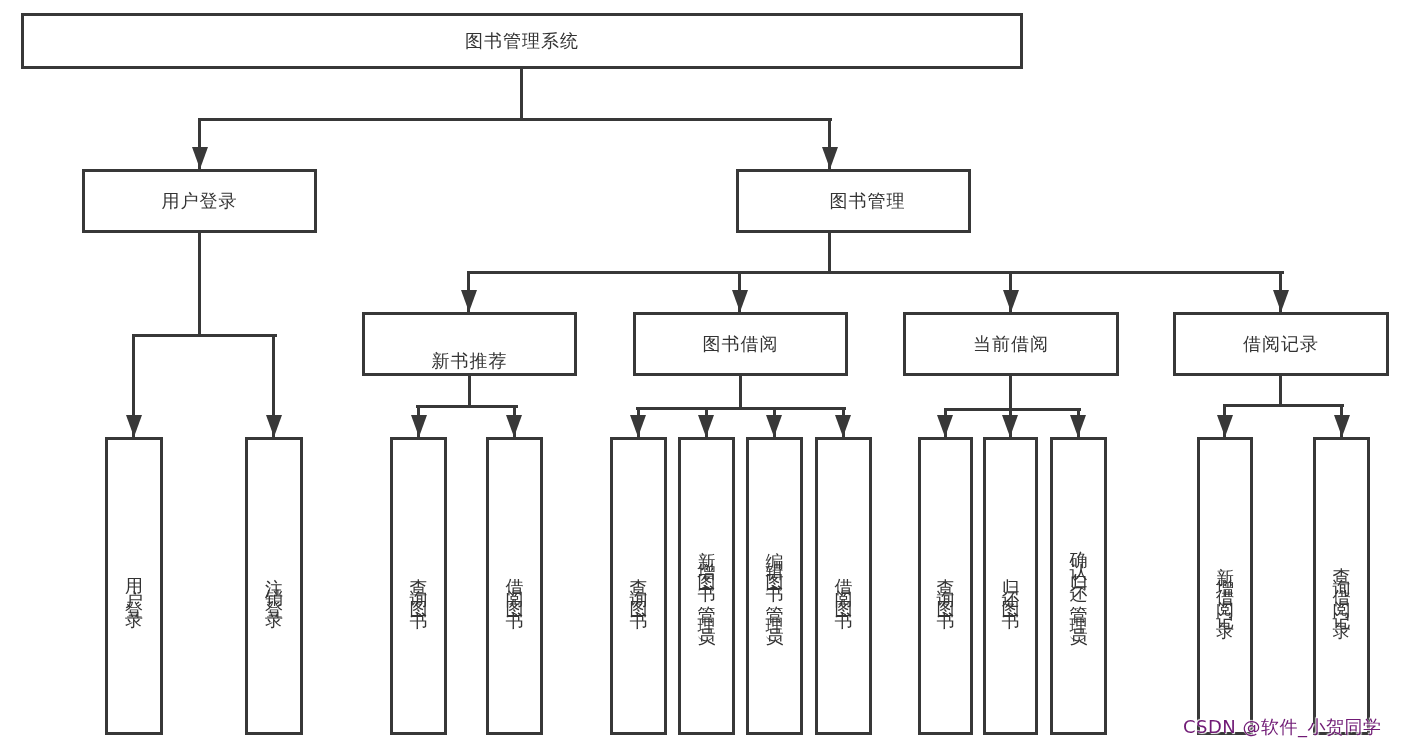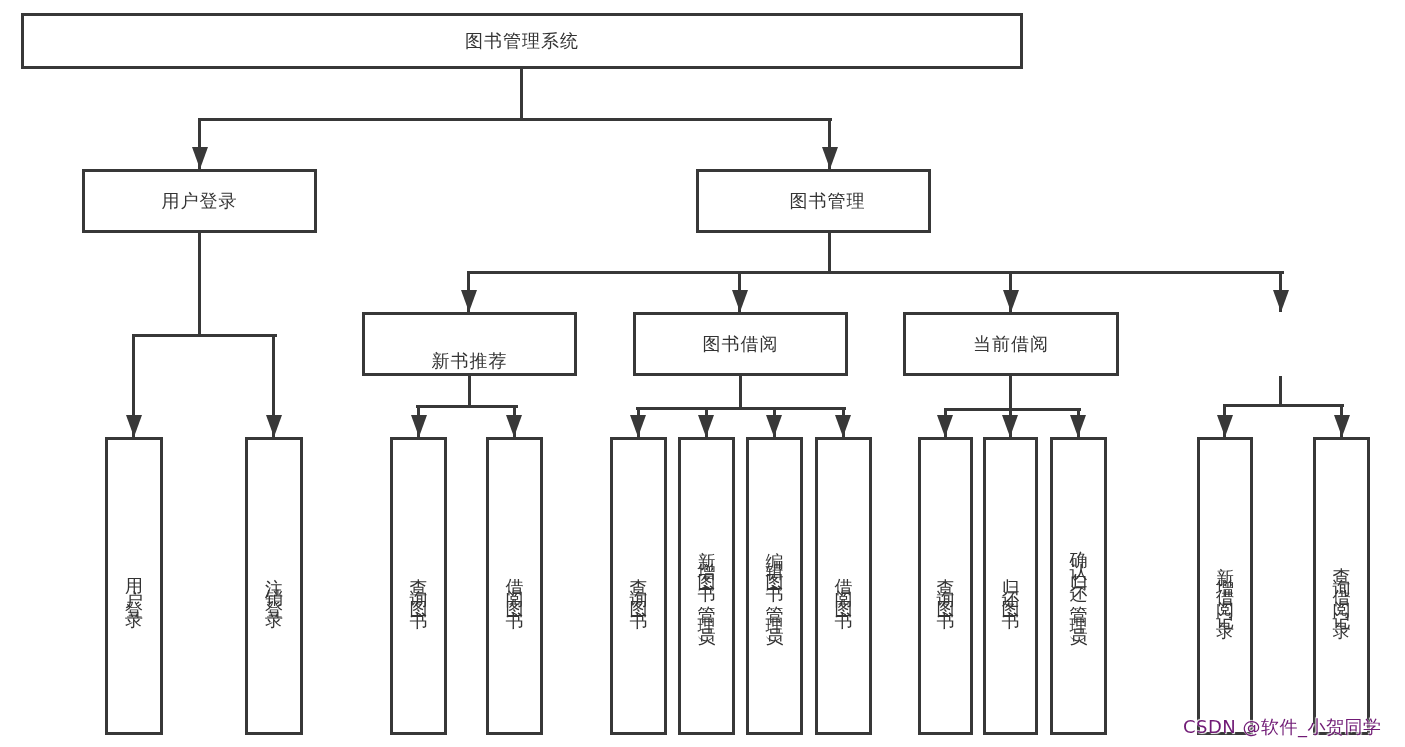--- a/index.html
+++ b/index.html
@@ -68,21 +68,21 @@
   <div class="vline" style="left:520px; top:69px; height:52px;"></div>
   <div class="hline" style="left:198px; top:118px; width:634px;"></div>
   <div class="vline" style="left:198px; top:118px; height:51px;"></div>
   <div class="arrowhead" style="left:192px; top:147px;"></div>
   <div class="vline" style="left:828px; top:118px; height:51px;"></div>
   <div class="arrowhead" style="left:822px; top:147px;"></div>
 
   <div class="node hbox" style="left:82px; top:169px; width:235px; height:64px;">
     <span>用户登录</span>
   </div>
-  <div class="node hbox" style="left:696px; top:169px; width:235px; height:64px;padding-left:28px;">
+  <div class="node hbox" style="left:736px; top:169px; width:235px; height:64px;padding-left:28px;">
     <span>图书管理</span>
   </div>
 
   <div class="vline" style="left:198px; top:233px; height:104px;"></div>
   <div class="hline" style="left:132px; top:334px; width:145px;"></div>
   <div class="vline" style="left:132px; top:334px; height:103px;"></div>
   <div class="arrowhead" style="left:126px; top:415px;"></div>
   <div class="vline" style="left:272px; top:334px; height:103px;"></div>
   <div class="arrowhead" style="left:266px; top:415px;"></div>
 
@@ -98,20 +98,23 @@
   <div class="arrowhead" style="left:1273px; top:290px;"></div>
 
   <div class="node hbox" style="left:362px; top:312px; width:215px; height:64px;align-items:flex-end;">
     <span>新书推荐</span>
   </div>
   <div class="node hbox" style="left:633px; top:312px; width:215px; height:64px;">
     <span>图书借阅</span>
   </div>
   <div class="node hbox" style="left:903px; top:312px; width:216px; height:64px;">
     <span>当前借阅</span>
+  </div>
+  <div class="node hbox" style="left:1173px; top:312px; width:216px; height:64px;">
+    <span>借阅记录</span>
   </div>
 
   <div class="vline" style="left:468px; top:376px; height:32px;"></div>
   <div class="hline" style="left:416px; top:405px; width:102px;"></div>
   <div class="vline" style="left:417px; top:405px; height:32px;"></div>
   <div class="arrowhead" style="left:411px; top:415px;"></div>
   <div class="vline" style="left:513px; top:405px; height:32px;"></div>
   <div class="arrowhead" style="left:506px; top:415px;"></div>
 
   <div class="vline" style="left:739px; top:376px; height:34px;"></div>

